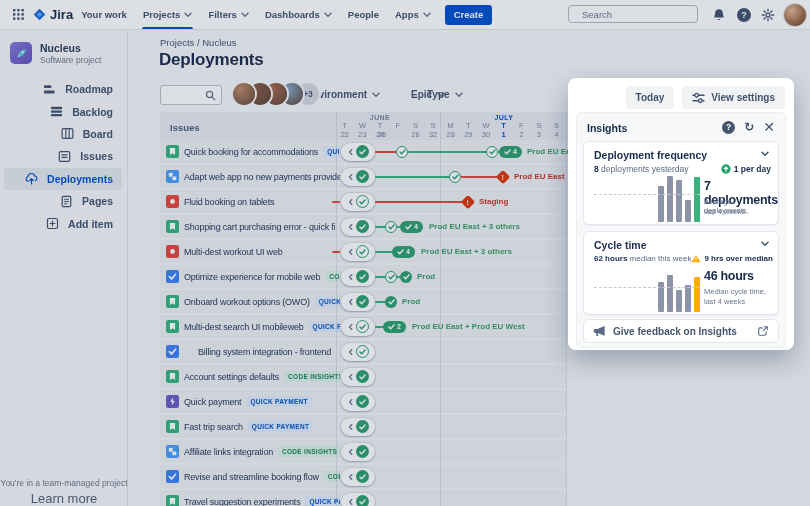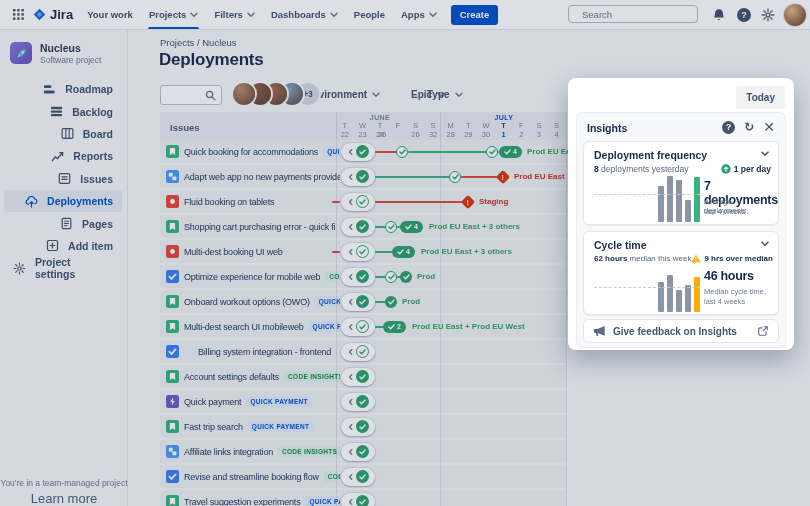--- a/index.html
+++ b/index.html
@@ -1,21 +1,21 @@
 <!DOCTYPE html>
 <html><head>
 <meta charset="utf-8">
 <style>
   html,body{margin:0;padding:0;background:#fff;font-family:"Liberation Sans",sans-serif;}
   #app{position:relative;width:810px;height:506px;overflow:hidden;background:#fff;}
   
   .topnav{position:absolute;left:0;top:0;width:810px;height:30px;background:#FFFFFF;border-bottom:1px solid #E2E4E9;display:flex;align-items:center;box-sizing:border-box;z-index:5;}
   .grid-ic{margin-left:13px;display:flex;}
   .logo{display:flex;align-items:center;gap:4px;margin-left:9px;font-size:13px;font-weight:bold;color:#1D2B4C;}
-  #nav-menu{display:flex;align-items:center;height:100%;margin-left:6px;}
+  #nav-menu{display:flex;align-items:center;height:100%;}
   .nav-item{position:relative;height:100%;display:flex;align-items:center;gap:4px;padding:0 8px;font-size:9.5px;font-weight:600;color:#44546F;cursor:pointer;}
   .nav-item .chev{display:flex;color:#6B778C;}
   .nav-item.active::after{content:"";position:absolute;left:7px;right:7px;bottom:0;height:2.5px;border-radius:2px 2px 0 0;background:#0052CC;}
   .create{margin-left:6px;height:20px;padding:0 9px;background:#0052CC;color:#fff;border:none;border-radius:3px;font-size:9.5px;font-weight:700;font-family:inherit;}
   .tn-search{position:absolute;left:568px;top:5px;width:130px;height:18px;border:1.5px solid #B3BBC9;border-radius:4px;background:#fff;display:flex;align-items:center;gap:5px;padding:0 6px;box-sizing:border-box;}
   .tn-search input{border:none;outline:none;flex:1;font-size:9.5px;background:transparent;font-family:inherit;color:#344563;}
   .tn-search input::placeholder{color:#6B778C;}
   .tn-ic{position:absolute;top:8px;display:flex;align-items:center;justify-content:center;}
   .help-badge{width:14px;height:14px;background:#44546F;color:#fff;border-radius:50%;font-size:9px;font-weight:bold;display:flex;align-items:center;justify-content:center;}
   .tn-avatar{position:absolute;left:784px;top:4px;width:22px;height:22px;border-radius:50%;background:radial-gradient(circle at 35% 30%,#E4B892,#9A6A4A 60%,#5E3B28);box-shadow:0 0 0 1px rgba(9,30,66,.12);}
@@ -223,29 +223,20 @@
             <svg width="13" height="13" viewBox="0 0 14 14">
               <rect x="1.2" y="1.8" width="11.6" height="10.4" rx="1.4" fill="none" stroke="currentColor" stroke-width="1.3"></rect>
               <path d="M5.2 1.8 V12.2 M8.8 1.8 V12.2" stroke="currentColor" stroke-width="1.2"></path>
             </svg>
           </span>
           <span>Board</span>
         </div>
         <div class="side-item">
           <span style="display: flex;">
             <svg width="13" height="13" viewBox="0 0 14 14">
-              <path d="M1.5 11.5 L4.5 7.5 L7 9.2 L12.3 3.2" fill="none" stroke="currentColor" stroke-width="1.5" stroke-linecap="round"></path>
-              <path d="M9.6 3 h2.9 v2.9" fill="none" stroke="currentColor" stroke-width="1.5" stroke-linecap="round"></path>
-            </svg>
-          </span>
-          <span>Reports</span>
-        </div>
-        <div class="side-item">
-          <span style="display: flex;">
-            <svg width="13" height="13" viewBox="0 0 14 14">
               <rect x="1.4" y="1.8" width="11.2" height="10.4" rx="1.4" fill="none" stroke="currentColor" stroke-width="1.3"></rect>
               <path d="M4.2 5.2 h5.6 M4.2 8 h5.6" stroke="currentColor" stroke-width="1.2" stroke-linecap="round"></path>
             </svg>
           </span>
           <span>Issues</span>
         </div>
         <div class="side-item active">
           <span style="display: flex;">
             <svg width="13" height="13" viewBox="0 0 14 14">
               <path d="M3.6 10.2 a2.7 2.7 0 0 1 -0.4 -5.3 A3.8 3.8 0 0 1 10.6 4.3 a2.5 2.5 0 0 1 0.4 4.9" fill="none" stroke="currentColor" stroke-width="1.3" stroke-linecap="round"></path>
@@ -264,29 +255,20 @@
           <span>Pages</span>
         </div>
         <div class="side-item">
           <span style="display: flex;">
             <svg width="13" height="13" viewBox="0 0 14 14">
               <rect x="1.6" y="1.6" width="10.8" height="10.8" rx="1.6" fill="none" stroke="currentColor" stroke-width="1.3"></rect>
               <path d="M7 4.4 v5.2 M4.4 7 h5.2" stroke="currentColor" stroke-width="1.3" stroke-linecap="round"></path>
             </svg>
           </span>
           <span>Add item</span>
-        </div>
-        <div class="side-item">
-          <span style="display: flex;">
-            <svg width="13" height="13" viewBox="0 0 14 14">
-              <circle cx="7" cy="7" r="1.9" fill="none" stroke="currentColor" stroke-width="1.2"></circle>
-              <path d="M7 1.2 v2 M7 10.8 v2 M1.2 7 h2 M10.8 7 h2 M2.9 2.9 l1.4 1.4 M9.7 9.7 l1.4 1.4 M11.1 2.9 L9.7 4.3 M4.3 9.7 l-1.4 1.4" stroke="currentColor" stroke-width="1.2" stroke-linecap="round"></path>
-            </svg>
-          </span>
-          <span>Project settings</span>
         </div>
       </nav>
     <div class="sb-foot1">You're in a team-managed project</div>
     <div class="sb-foot2">Learn more</div>
   </aside>
 
   <div class="main-bg"></div>
 
   <div class="breadcrumb">
     <span>Projects</span>
@@ -409,21 +391,21 @@
         <span class="issue-title">Shopping cart purchasing error - quick fi</span>
       </div>
       <div class="row-bg" style="left: 160px; top: 240px;"></div>
       <div class="issue-cell" style="left: 160px; top: 240px;">
         <span style="display: flex;">
           <svg width="13" height="13" viewBox="0 0 14 14">
             <rect width="14" height="14" rx="2.5" fill="#E5483F"></rect>
             <circle cx="7" cy="7" r="2.6" fill="#fff"></circle>
           </svg>
         </span>
-        <span class="issue-title">Multi-dest booking UI web</span>
+        <span class="issue-title">Multi-dest workout UI web</span>
       </div>
       <div class="row-bg" style="left: 160px; top: 265px;"></div>
       <div class="issue-cell" style="left: 160px; top: 265px;">
         <span style="display: flex;">
           <svg width="13" height="13" viewBox="0 0 14 14">
             <rect width="14" height="14" rx="2.5" fill="#3C82F6"></rect>
             <path d="M3.6 7.2 L6 9.6 L10.4 4.6" stroke="#fff" stroke-width="1.8" fill="none" stroke-linecap="round"></path>
           </svg>
         </span>
         <span class="issue-title">Optimize experience for mobile web</span>
@@ -770,20 +752,28 @@
           </svg>
         </span>
       </div>
     </div>
 
   <div id="scrim"></div>
 
   <section id="spotlight">
     <div class="sp-btns">
       <button class="sp-btn">Today</button>
+      <button class="sp-btn">
+        <svg width="13" height="12" viewBox="0 0 14 13">
+            <path d="M1 3.5 H13 M1 9.5 H13" stroke="#42526E" stroke-width="1.4" stroke-linecap="round"></path>
+            <circle cx="5" cy="3.5" r="1.9" fill="#F1F2F4" stroke="#42526E" stroke-width="1.4"></circle>
+            <circle cx="9" cy="9.5" r="1.9" fill="#F1F2F4" stroke="#42526E" stroke-width="1.4"></circle>
+          </svg>
+        <span>View settings</span>
+      </button>
     </div>
     <div id="insights">
       <div class="ins-head">Insights</div>
       <div class="ins-icons">
         <span class="help-badge" style="width:13px;height:13px;font-size:8.5px">?</span>
         <span class="rf">↻</span>
         <span class="cl">✕</span>
       </div>
 
       <div class="ins-card" id="card-freq">

